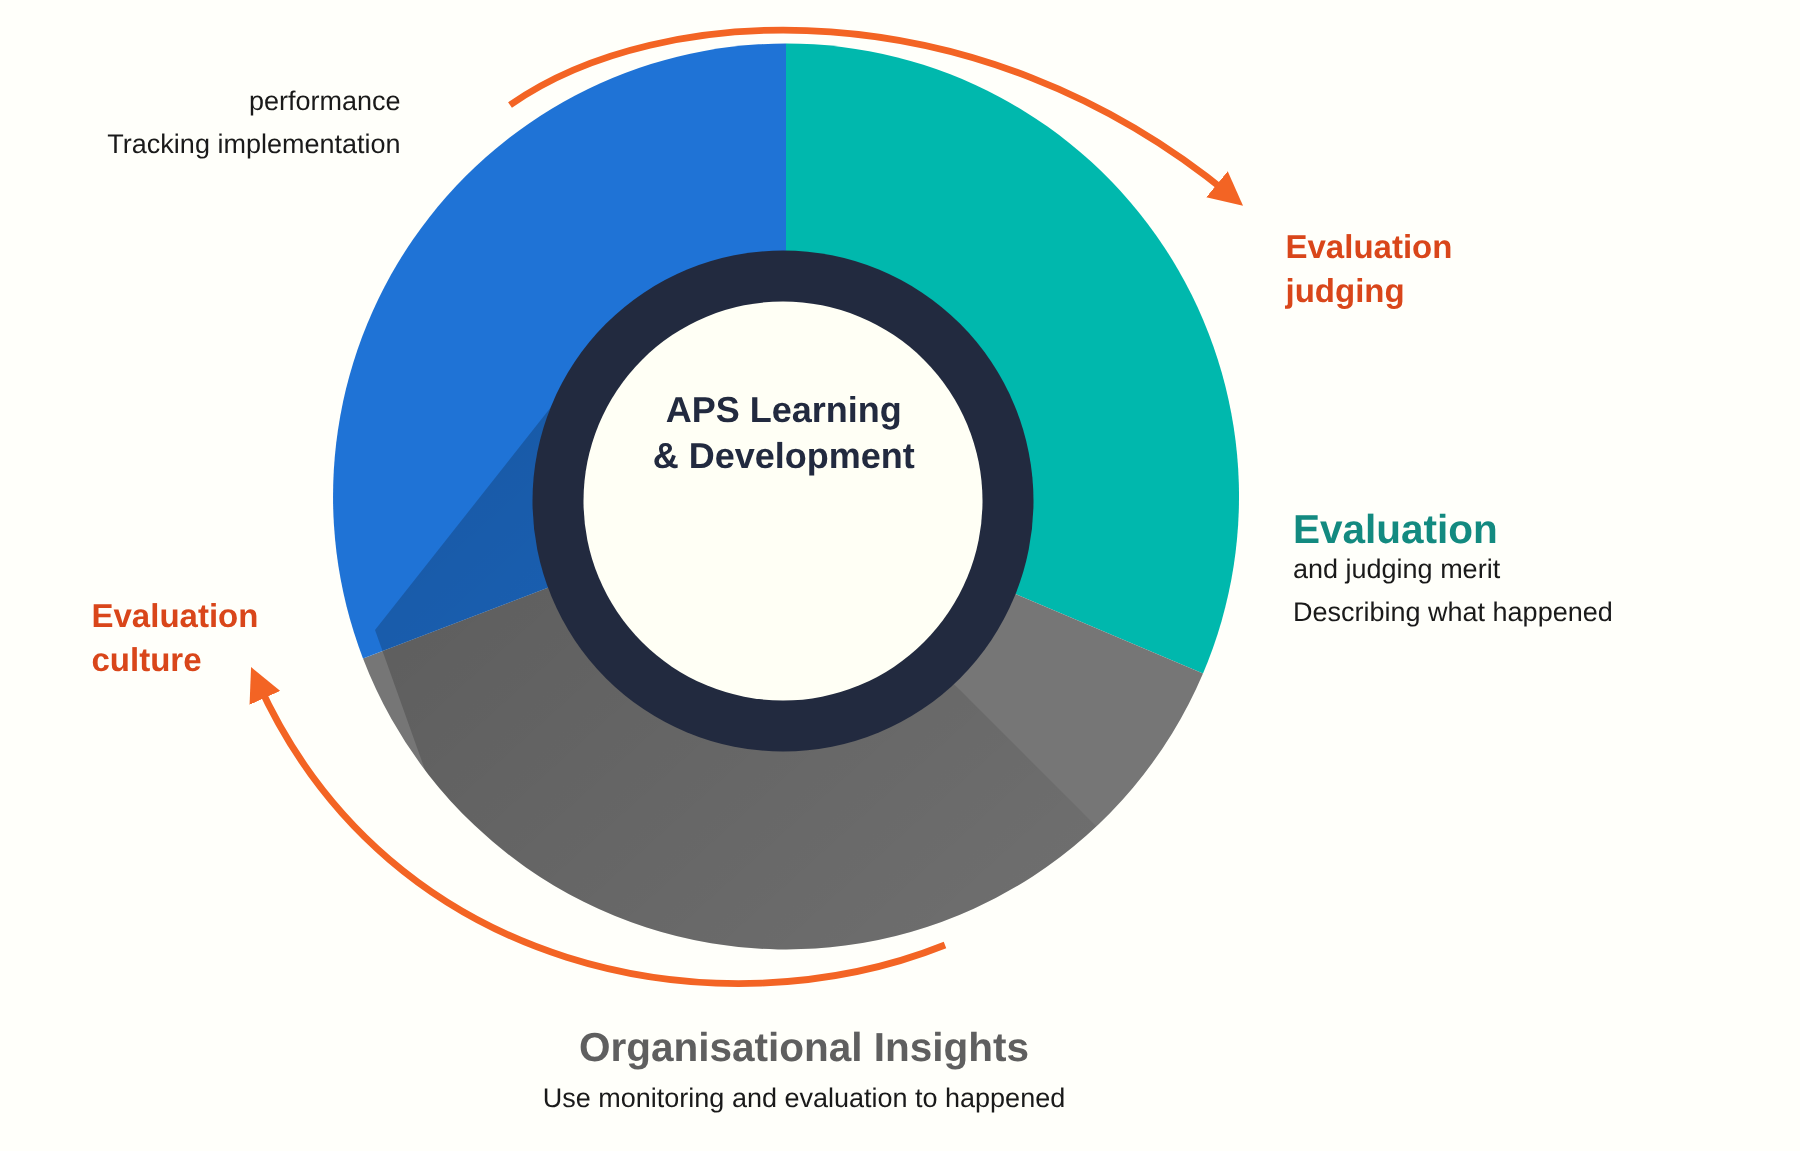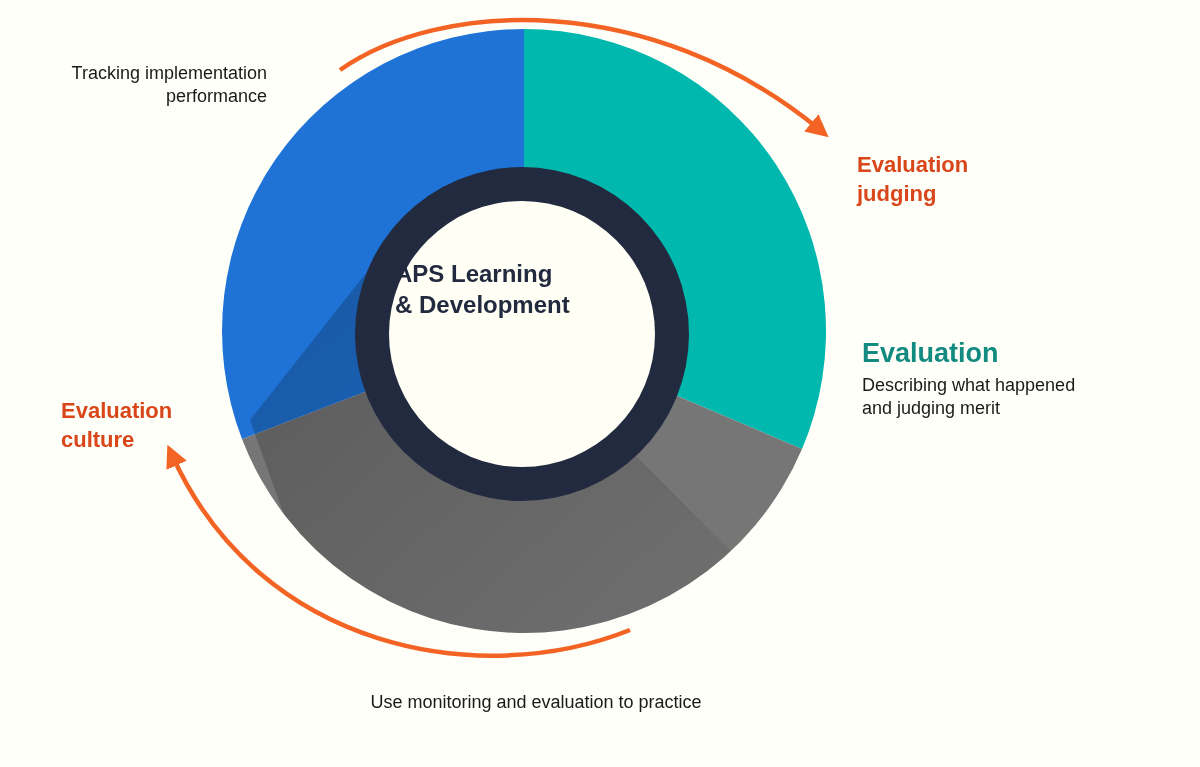--- a/index.html
+++ b/index.html
@@ -3,21 +3,21 @@
 <meta charset="utf-8">
 <style>
   html, body { margin:0; padding:0; background:#fffffa; }
   body { width:1200px; height:767px; position:relative; overflow:hidden;
          font-family:"Liberation Sans", sans-serif; }
   svg.diagram { position:absolute; left:0; top:0; }
   .lbl { position:absolute; font-family:"Liberation Sans", sans-serif; }
   .title { font-weight:bold; font-size:27px; line-height:30px; }
   .desc { font-size:18px; line-height:23px; color:#1a1a1a; }
   .cycle { font-weight:bold; font-size:22px; line-height:29px; }
-  .center-text { position:absolute; left:395px; top:258px; width:255px; 
+  .center-text { position:absolute; left:395px; top:258px; width:255px; text-align:center;
                  color:#222a3f; font-weight:bold; }
   .center-text .l1 { font-size:24px; line-height:31px; }
   .center-text .l3 { font-size:24px; line-height:30px; margin-top:18px; letter-spacing:0.3px; }
 </style>
 </head>
 <body>
 
 <svg class="diagram" width="1200" height="767" viewBox="0 0 1200 767">
   <defs>
     <linearGradient id="shadowGrad" x1="0" y1="0" x2="1" y2="1">
@@ -49,35 +49,36 @@
 
   <path d="M630,630 C480,690 260,650 172,455" fill="none" stroke="#f36424" stroke-width="4.5" marker-end="url(#arrowHead)"></path>
 </svg>
 
 <div class="center-text">
   <div class="l1">APS Learning</div>
   <div class="l1">&amp; Development</div>
 </div>
 
 <div class="lbl" style="left:40px; top:56px; width:227px; text-align:right;">
+  <div class="desc">performance</div>
   <div class="desc" style="margin-top:6px;">Tracking implementation</div>
-  <div class="desc">performance</div>
 </div>
 
 <div class="lbl cycle" style="left:857px; top:150px; color:#d9461a;">
   <div>Evaluation</div>
   <div>judging</div>
 </div>
 
 <div class="lbl" style="left:862px; top:338px;">
   <div class="title" style="color:#138a80;">Evaluation</div>
+  <div class="desc">and judging merit</div>
   <div class="desc" style="margin-top:6px;">Describing what happened</div>
-  <div class="desc">and judging merit</div>
 </div>
 
 <div class="lbl cycle" style="left:61px; top:396px; color:#d9461a;">
   <div>Evaluation</div>
   <div>culture</div>
 </div>
 
 <div class="lbl" style="left:286px; top:683px; width:500px; text-align:center;">
-  <div class="desc" style="margin-top:8px;">Use monitoring and evaluation to practice</div>
+  <div class="title" style="color:#5f5f5f;">Organisational Insights</div>
+  <div class="desc" style="margin-top:8px;">Use monitoring and evaluation to happened</div>
 </div>
 
 </body></html>

